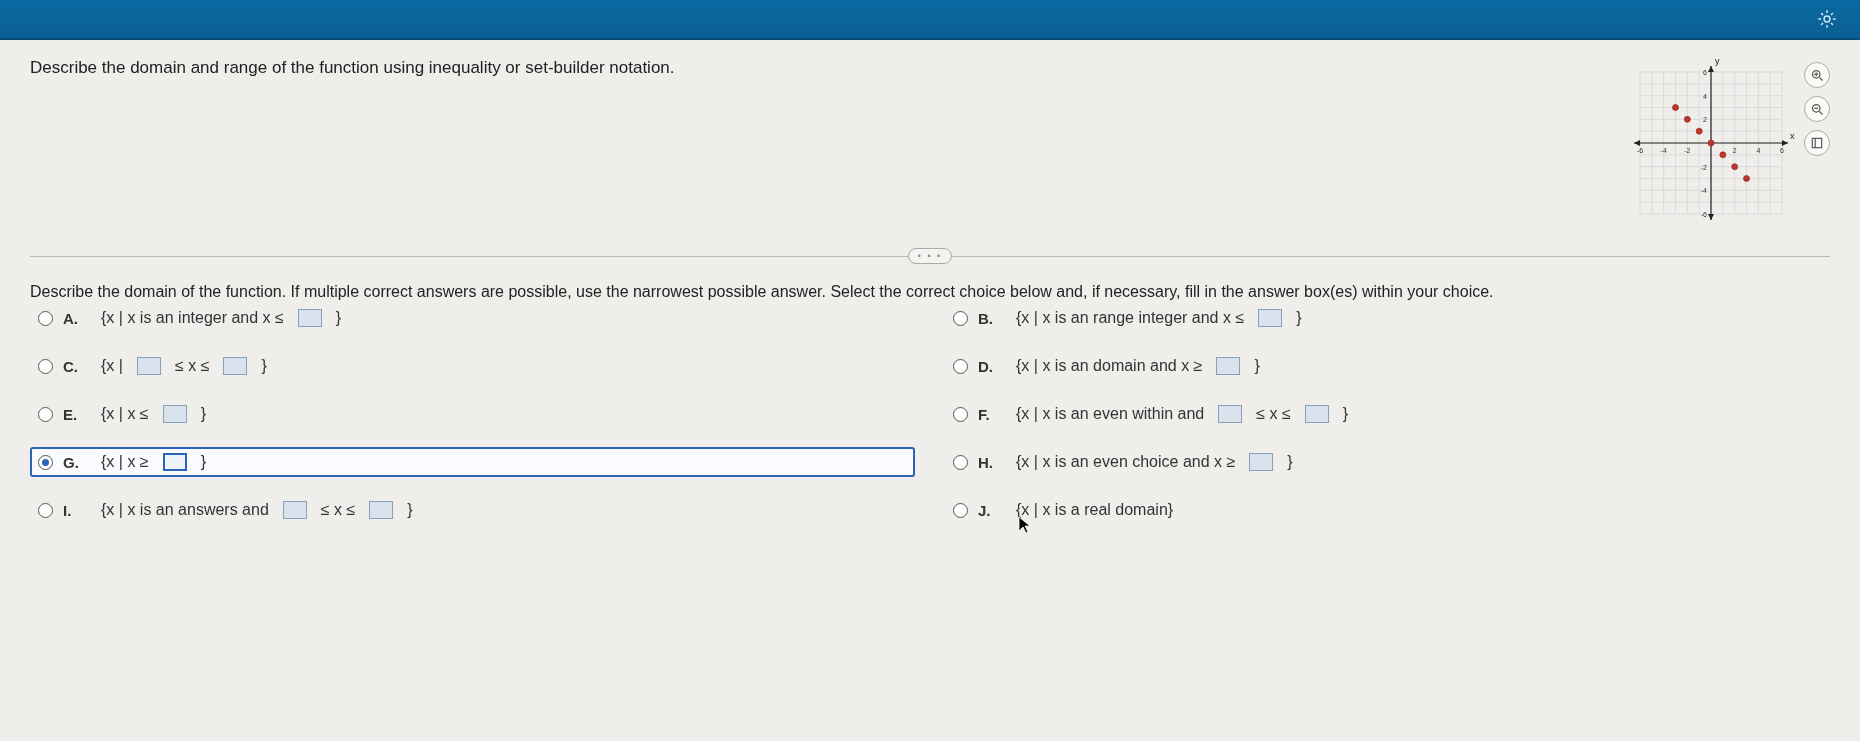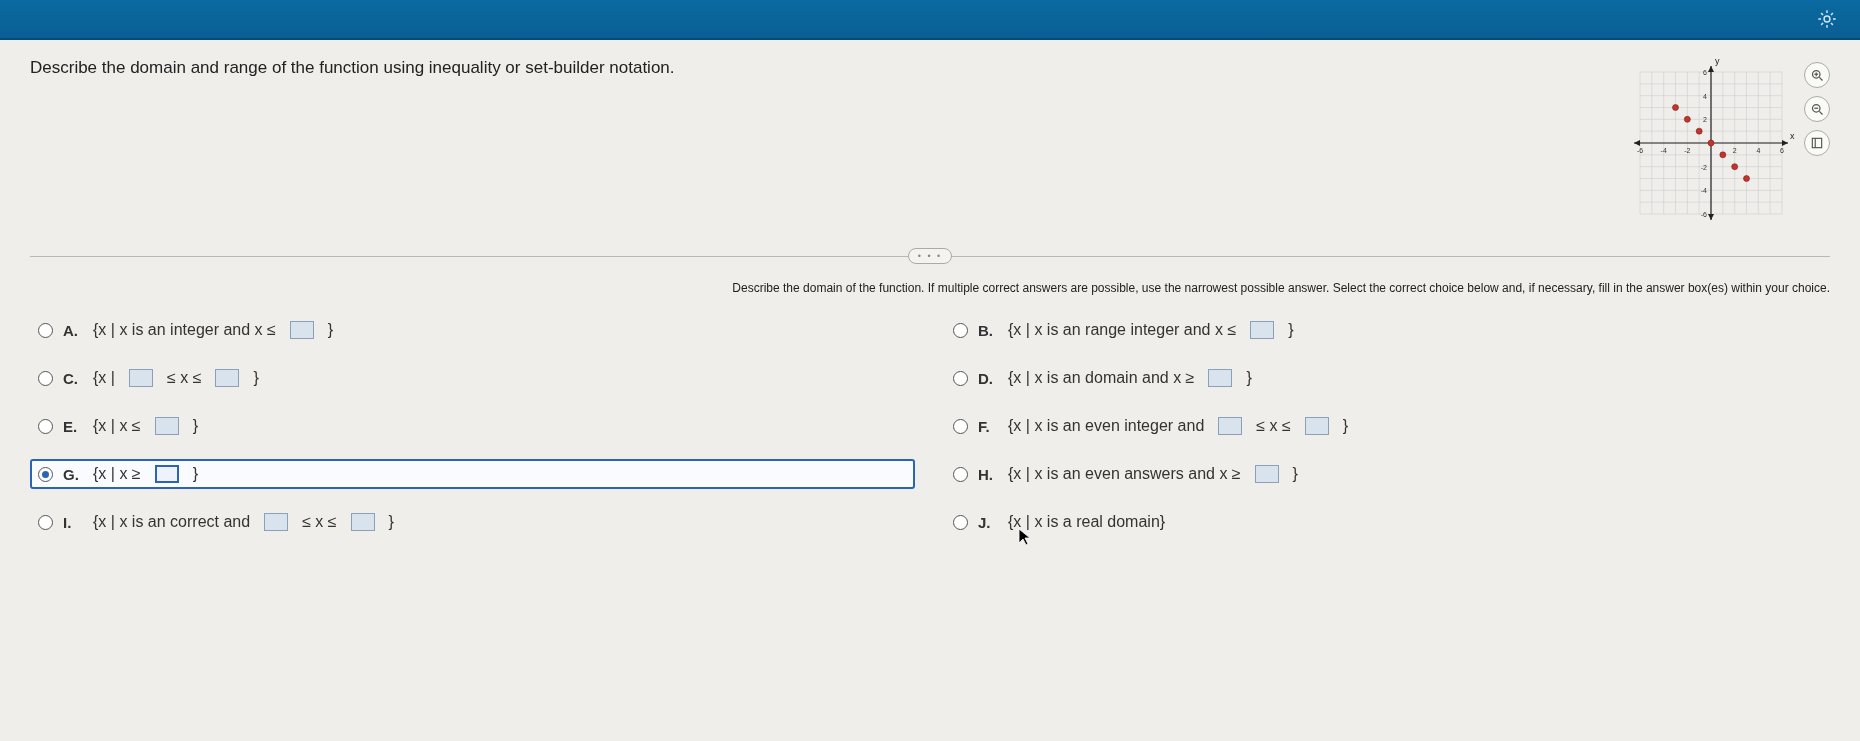--- a/index.html
+++ b/index.html
@@ -79,25 +79,23 @@
     width: 44px; height: 16px;
     border: 1px solid #aaa;
     border-radius: 8px;
     background: #f5f3ef;
     font-size: 9px; color: #888;
     display: flex; align-items: center; justify-content: center;
     letter-spacing: 2px;
     cursor: pointer;
   }
   .instr {
-    font-size: 12px;
+    font-size: 16px;
     color: #222;
     line-height: 1.45;
-    margin-bottom: 18px;
-    text-align: right;
   }
   .choices {
     display: grid;
     grid-template-columns: 1fr 1fr;
     column-gap: 30px;
     row-gap: 18px;
     align-items: center;
   }
   .choice {
     display: flex;
@@ -133,20 +131,21 @@
     font-size: 15px;
     width: 20px;
     flex: 0 0 auto;
   }
   .expr {
     font-size: 16px;
     display: flex;
     align-items: center;
     gap: 12px;
     flex-wrap: wrap;
+    margin-left: 8px;
   }
   .blank {
     display: inline-block;
     width: 24px; height: 18px;
     background: #d9e3ee;
     border: 1px solid #8aa0b8;
     margin: 0 2px;
     vertical-align: middle;
   }
   .blank.active {
@@ -317,21 +316,21 @@
         <span>{x | x ≤</span>
         <span class="blank"></span>
         <span>}</span>
       </span>
     </div>
 
     <div class="choice">
       <span class="radio"></span>
       <span class="letter">F.</span>
       <span class="expr">
-        <span>{x | x is an even integer and</span>
+        <span>{x | x is an even within and</span>
         <span class="blank"></span>
         <span>≤ x ≤</span>
         <span class="blank"></span>
         <span>}</span>
       </span>
     </div>
 
     <div class="choice selected">
       <span class="radio"></span>
       <span class="letter">G.</span>
@@ -339,31 +338,31 @@
         <span>{x | x ≥</span>
         <span class="blank active"></span>
         <span>}</span>
       </span>
     </div>
 
     <div class="choice">
       <span class="radio"></span>
       <span class="letter">H.</span>
       <span class="expr">
-        <span>{x | x is an even answers and x ≥</span>
+        <span>{x | x is an even choice and x ≥</span>
         <span class="blank"></span>
         <span>}</span>
       </span>
     </div>
 
     <div class="choice">
       <span class="radio"></span>
       <span class="letter">I.</span>
       <span class="expr">
-        <span>{x | x is an correct and</span>
+        <span>{x | x is an answers and</span>
         <span class="blank"></span>
         <span>≤ x ≤</span>
         <span class="blank"></span>
         <span>}</span>
       </span>
     </div>
 
     <div class="choice" style="position:relative">
       <span class="radio"></span>
       <span class="letter">J.</span>

